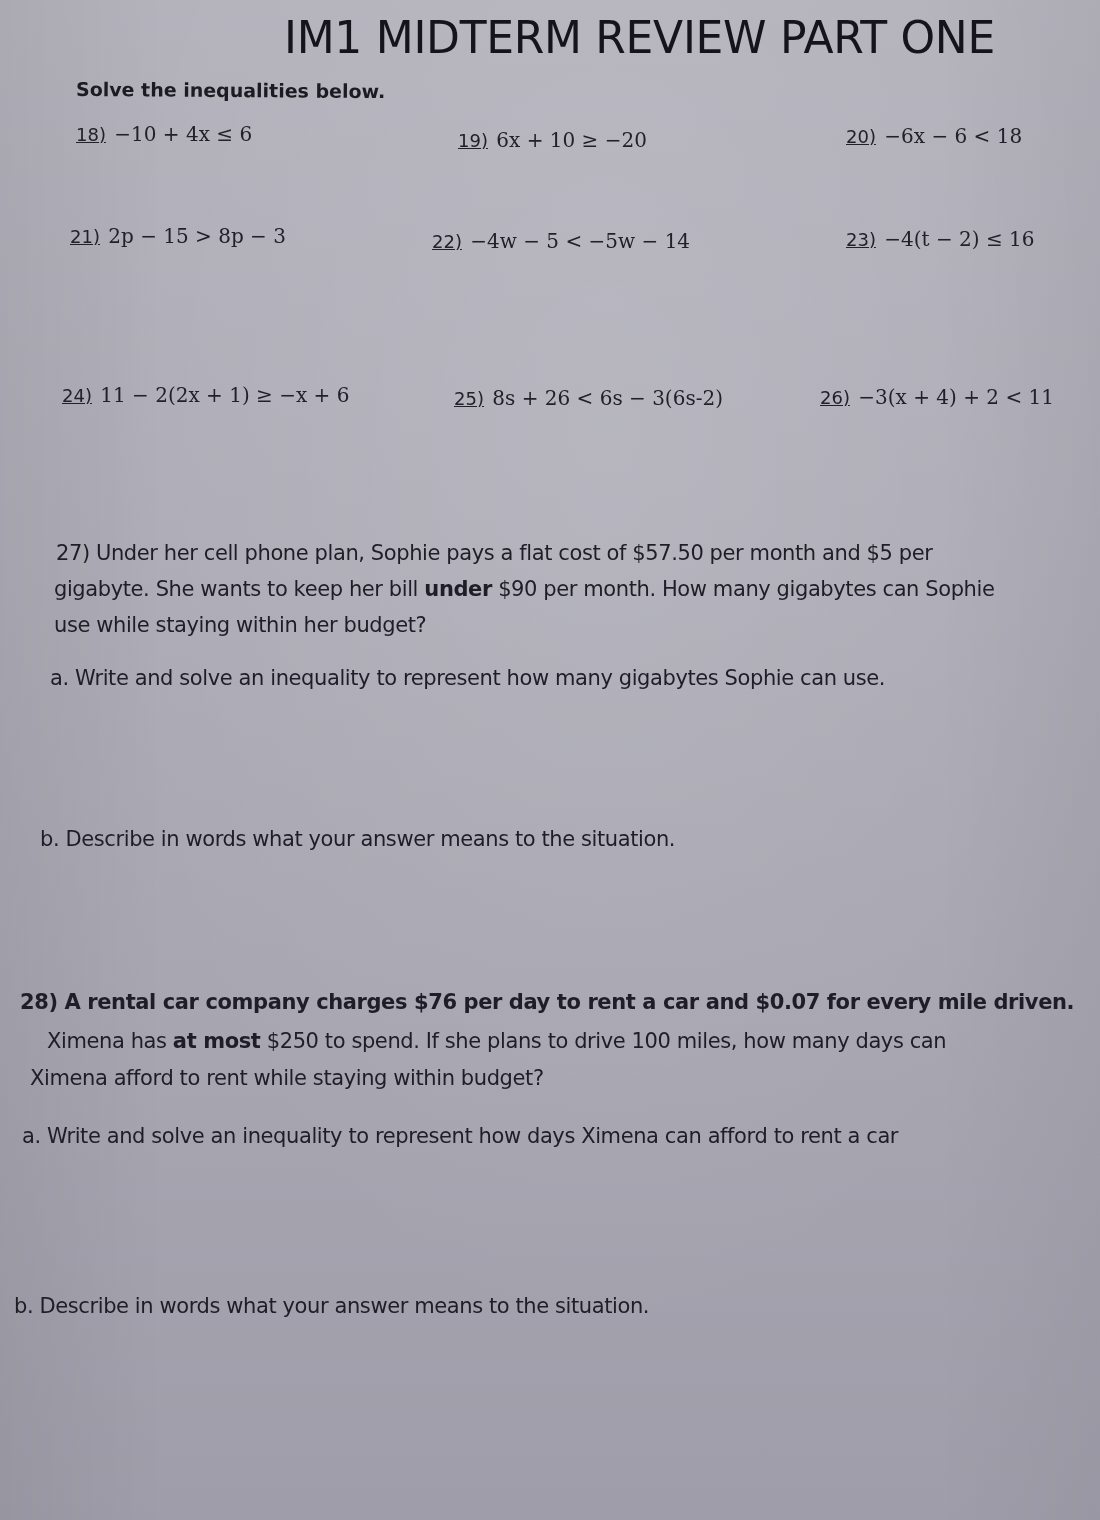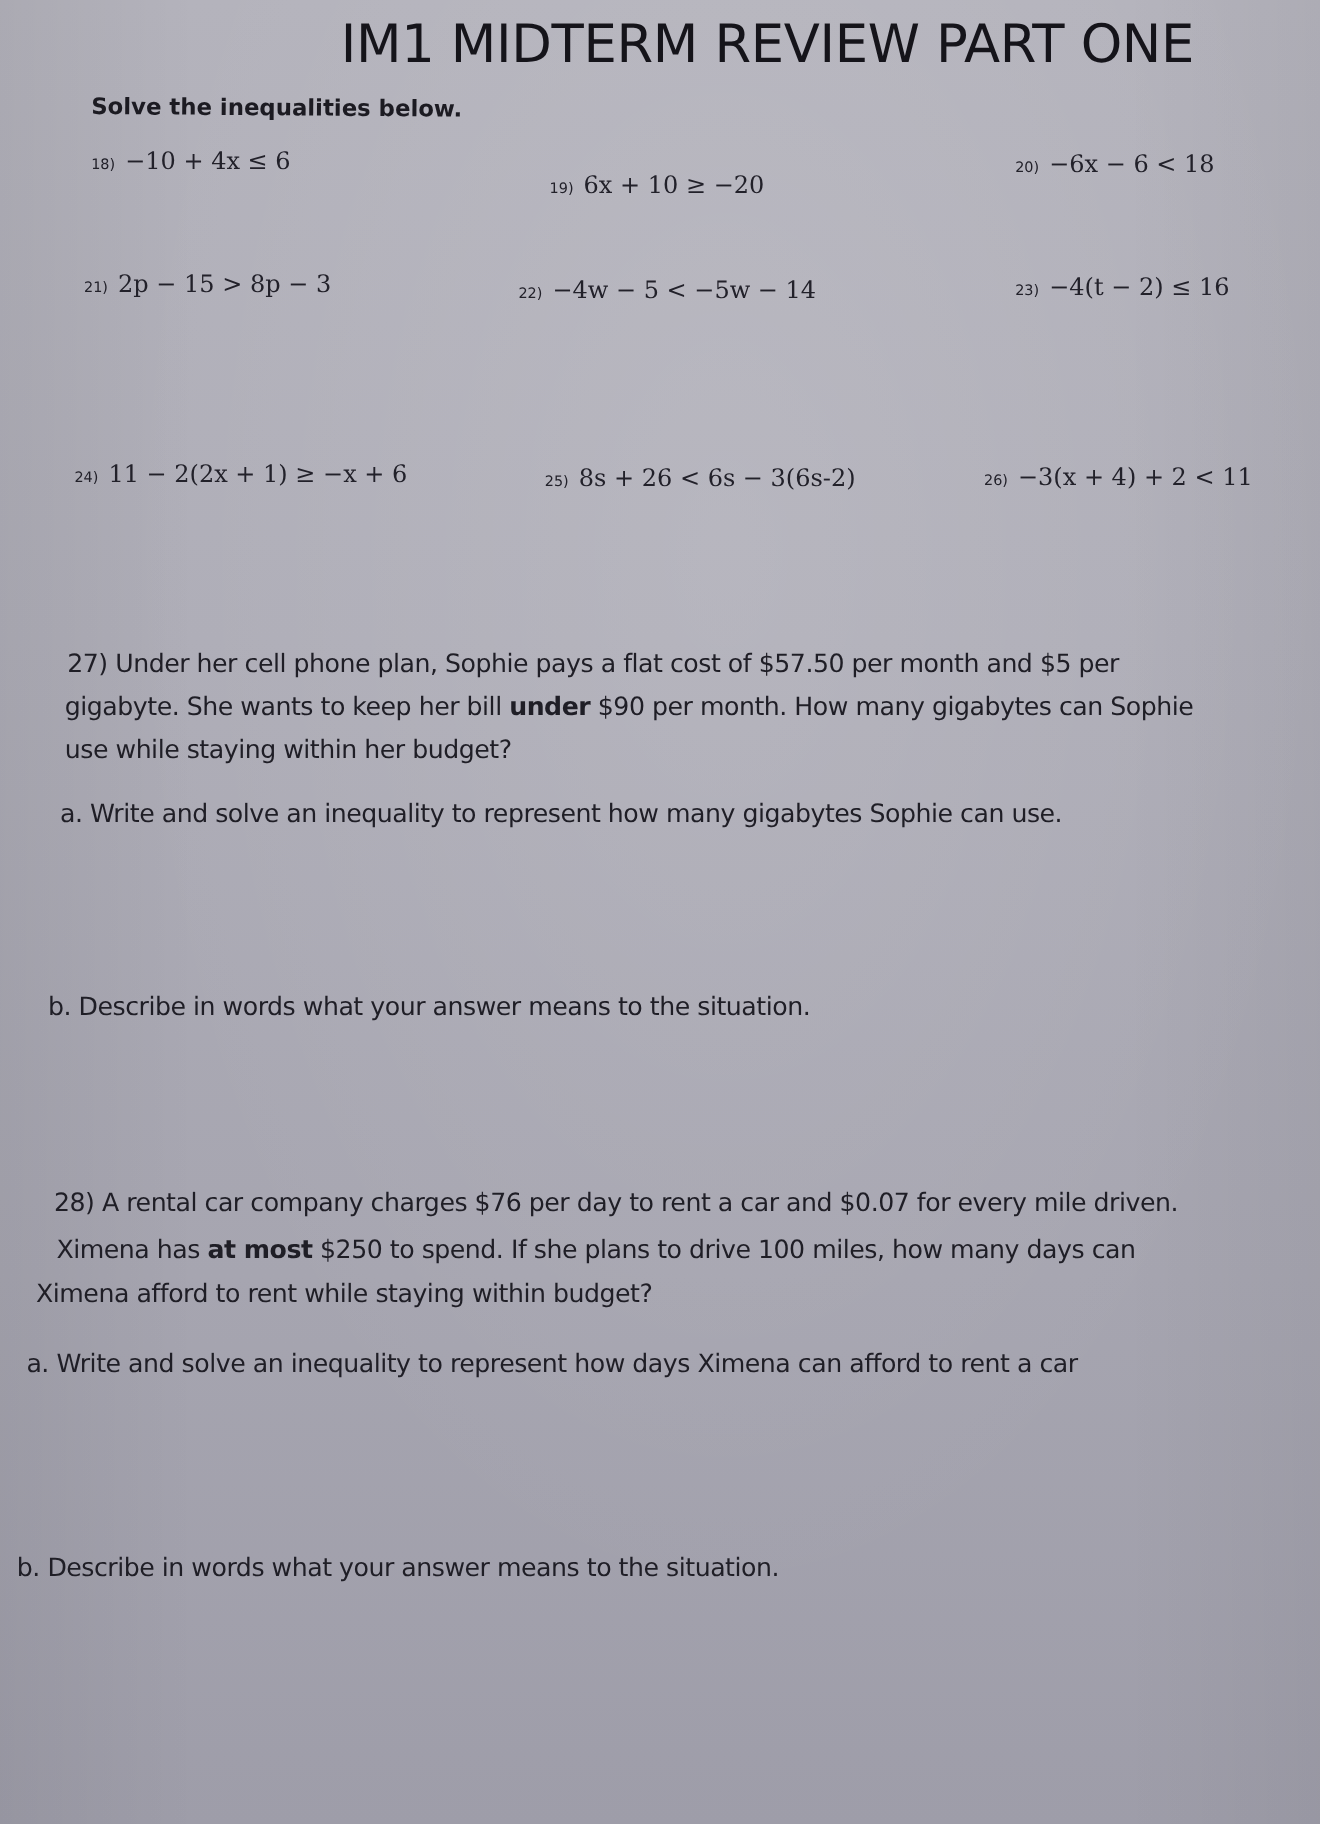--- a/index.html
+++ b/index.html
@@ -18,40 +18,40 @@
     font-family:"DejaVu Sans", sans-serif; font-size:44px; color:#15141a;
     left:284px; top:12px; letter-spacing:-0.3px;
   }
   .instr {
     font-family:"DejaVu Sans", sans-serif; font-weight:bold; font-size:19px;
     left:76px; top:78px; transform:rotate(0.4deg); transform-origin:left;
   }
   .prob {
     font-family:"DejaVu Serif", serif; font-size:20px; color:#22212a;
   }
-  .prob .num { font-family:"DejaVu Sans", sans-serif; font-size:12px; margin-right:2px; }
+  .prob .num { font-family:"DejaVu Sans", sans-serif; font-size:18px; margin-right:2px;text-decoration:underline; }
   .para {
     font-family:"DejaVu Sans", sans-serif; font-size:21px; color:#1f1e26;
     letter-spacing:-0.4px;
   }
   .para b { font-weight:bold; }
 </style>
 </head>
 <body>
 
 <div class="shade"></div>
 
 <div class="abs title">IM1 MIDTERM REVIEW PART ONE</div>
 <div class="abs instr">Solve the inequalities below.</div>
 
 <div class="abs prob" style="left:76px; top:122px;">
   <span class="num">18)</span>
   <span>−10 + 4x ≤ 6</span>
 </div>
-<div class="abs prob" style="left:458px; top:128px;margin-top:14px;">
+<div class="abs prob" style="left:458px; top:128px;">
   <span class="num">19)</span>
   <span>6x + 10 ≥ −20</span>
 </div>
 <div class="abs prob" style="left:846px; top:124px;">
   <span class="num">20)</span>
   <span>−6x − 6 &lt; 18</span>
 </div>
 
 <div class="abs prob" style="left:70px; top:224px;">
   <span class="num">21)</span>
@@ -78,17 +78,17 @@
   <span class="num">26)</span>
   <span>−3(x + 4) + 2 &lt; 11</span>
 </div>
 
 <div class="abs para" style="left:56px; top:541px;">27) Under her cell phone plan, Sophie pays a flat cost of $57.50 per month and $5 per</div>
 <div class="abs para" style="left:54px; top:577px;"><span>gigabyte. She wants to keep her bill </span><b>under</b><span> $90 per month. How many gigabytes can Sophie</span></div>
 <div class="abs para" style="left:54px; top:613px;">use while staying within her budget?</div>
 <div class="abs para" style="left:50px; top:666px;">a. Write and solve an inequality to represent how many gigabytes Sophie can use.</div>
 <div class="abs para" style="left:40px; top:827px;">b. Describe in words what your answer means to the situation.</div>
 
-<div class="abs para" style="left:45px; top:990px;">28) A rental car company charges $76 per day to rent a car and $0.07 for every mile driven.</div>
+<div class="abs para" style="left:20px; top:990px;font-weight:bold;">28) A rental car company charges $76 per day to rent a car and $0.07 for every mile driven.</div>
 <div class="abs para" style="left:47px; top:1029px;"><span>Ximena has </span><b>at most</b><span> $250 to spend. If she plans to drive 100 miles, how many days can</span></div>
 <div class="abs para" style="left:30px; top:1066px;">Ximena afford to rent while staying within budget?</div>
 <div class="abs para" style="left:22px; top:1124px;">a. Write and solve an inequality to represent how days Ximena can afford to rent a car</div>
 <div class="abs para" style="left:14px; top:1294px;">b. Describe in words what your answer means to the situation.</div>
 
 </body></html>

